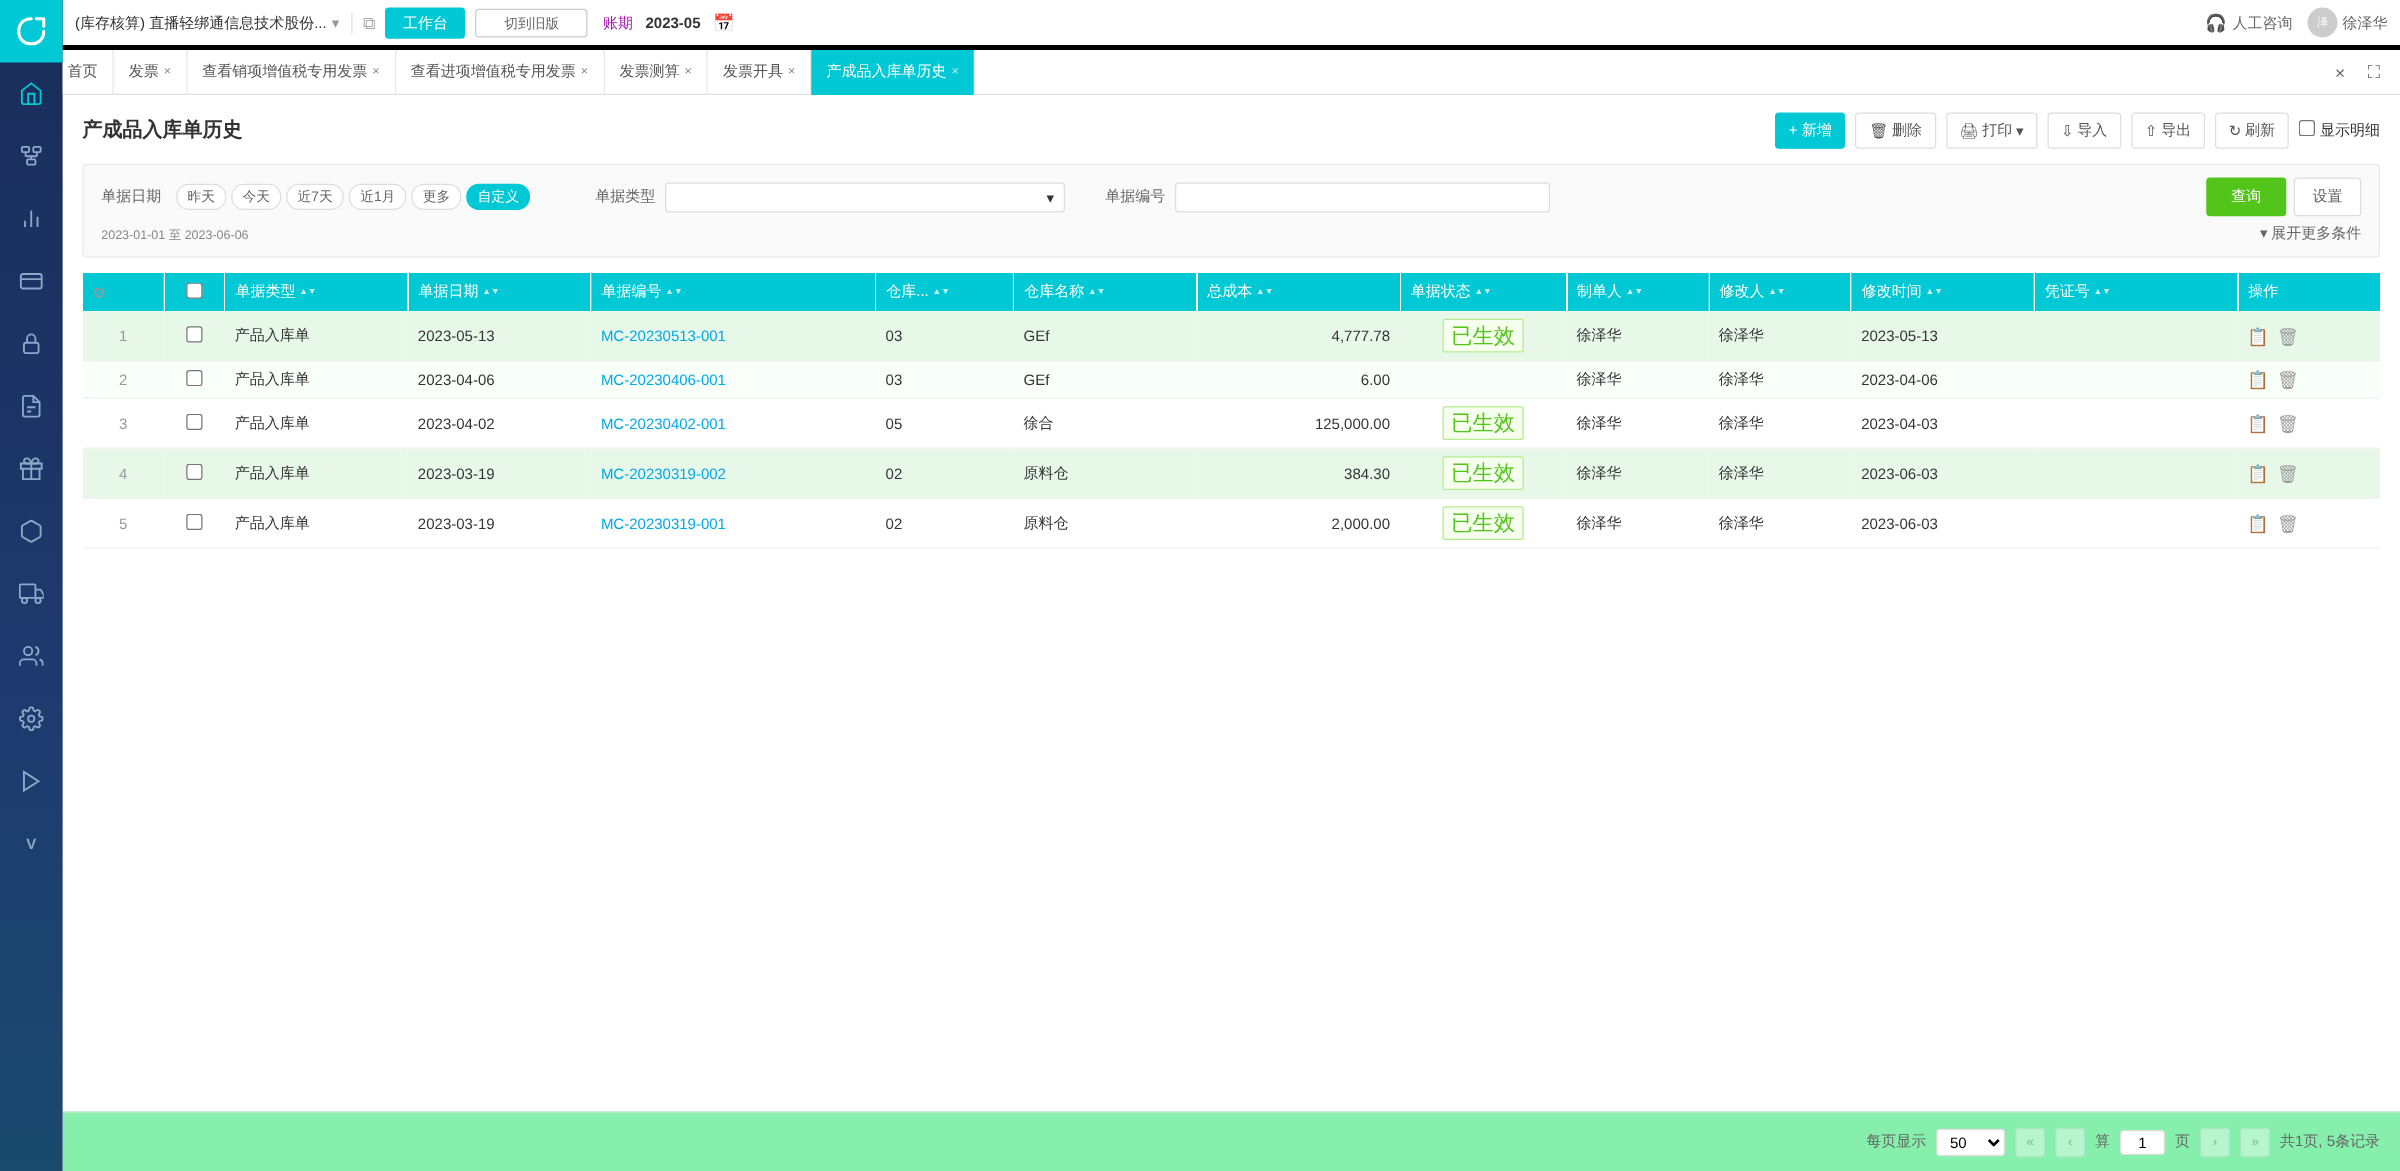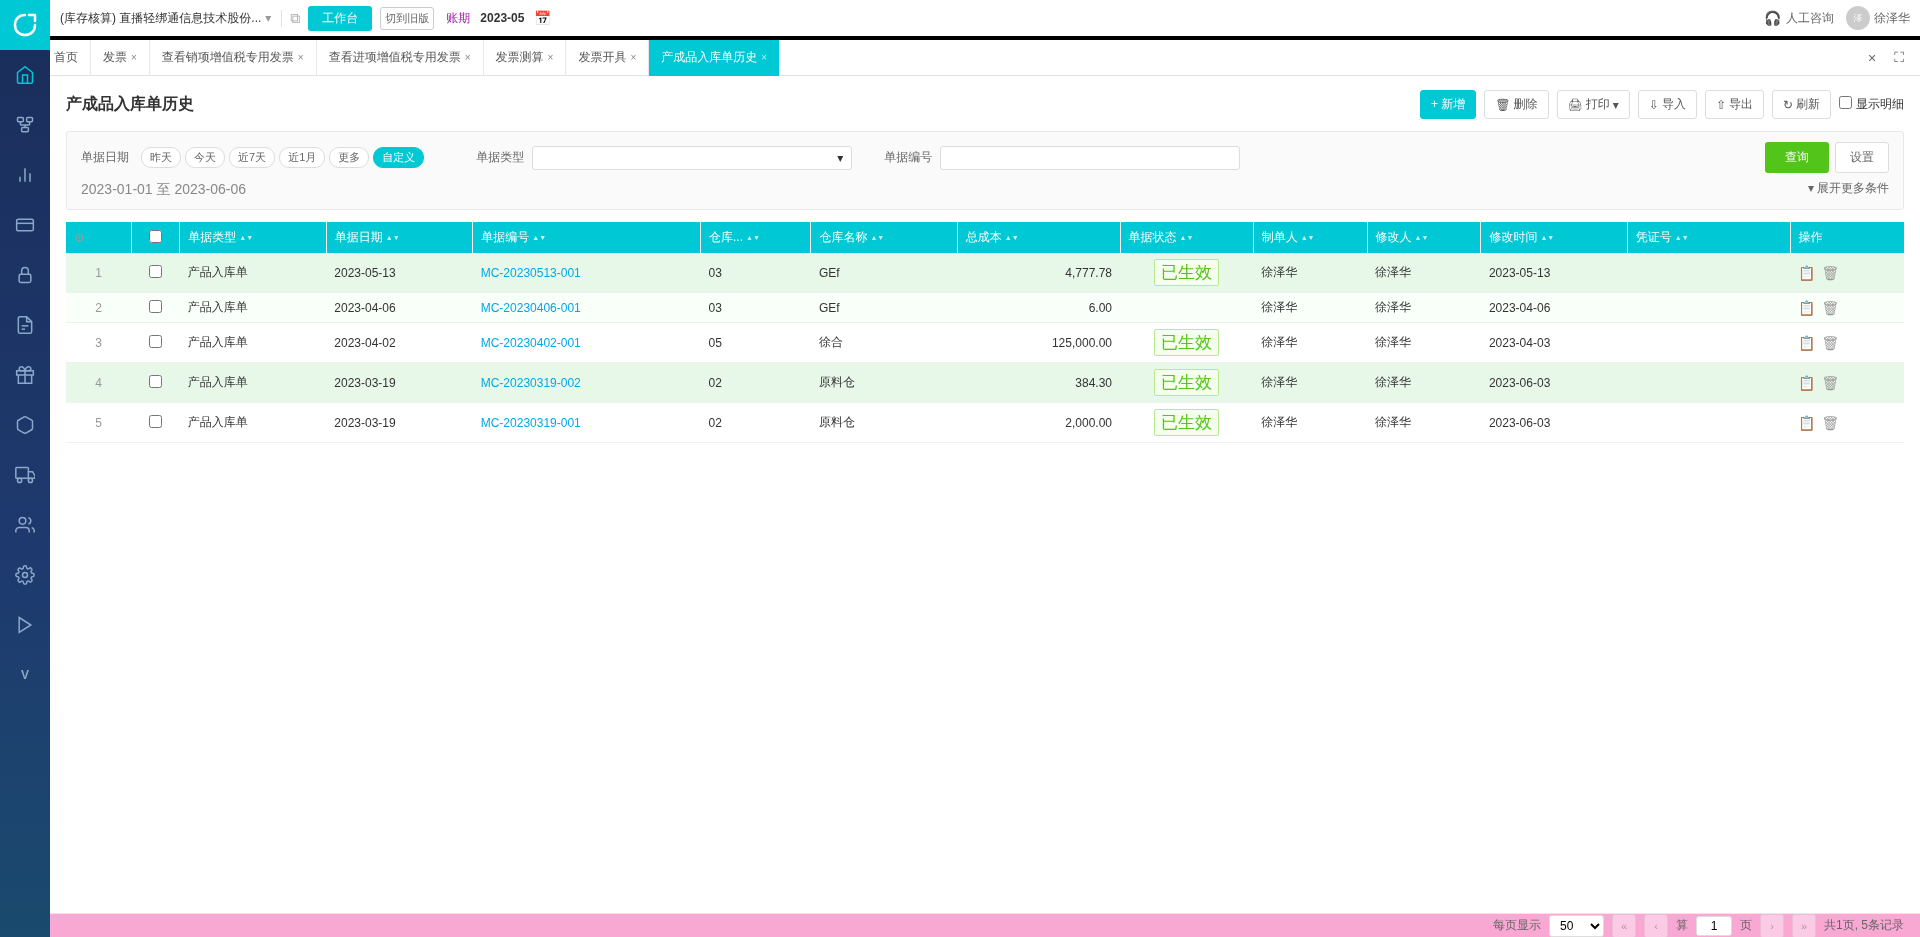--- a/index.html
+++ b/index.html
@@ -31,21 +31,21 @@
     }
     .topbar-company {
       display: flex; align-items: center; gap: 4px; font-size: 12px; color: #333;
       border-right: 1px solid #e0e0e0; padding-right: 10px;
     }
     .topbar-workbench {
       background: #00c8d4; color: white; padding: 4px 14px; border-radius: 3px;
       font-size: 12px; cursor: pointer; border: none;
     }
     .topbar-switchbtn {
-      border: 1px solid #ccc; background: white; padding: 3px 4px; border-radius: 3px;
+      border: 1px solid #ccc; background: white; padding: 3px 22px; border-radius: 3px;
       font-size: 11px; cursor: pointer; color: #666;
     }
     .topbar-right {
       margin-left: auto; display: flex; align-items: center; gap: 12px; font-size: 12px; color: #666;
     }
     .topbar-user { display: flex; align-items: center; gap: 4px; cursor: pointer; }
     .user-avatar { width: 24px; height: 24px; border-radius: 50%; background: #ccc; display: flex; align-items: center; justify-content: center; color: white; font-size: 10px; }
 
     
     .tabbar {
@@ -92,21 +92,21 @@
       padding: 10px 14px; margin-bottom: 12px;
     }
     .filter-row { display: flex; align-items: center; gap: 12px; flex-wrap: wrap; }
     .filter-label { font-size: 12px; color: #666; white-space: nowrap; }
     .filter-quick-btns { display: flex; gap: 4px; }
     .filter-quick-btn {
       padding: 2px 8px; border-radius: 10px; border: 1px solid #ddd;
       background: white; cursor: pointer; font-size: 11px; color: #666;
     }
     .filter-quick-btn.custom { background: #00c8d4; color: white; border-color: #00c8d4; }
-    .filter-date-range { font-size: 14px; color: #888; margin-top: 4px; }
+    .filter-date-range { font-size: 10px; color: #888; margin-top: 4px; }
     .filter-select {
       border: 1px solid #ddd; border-radius: 3px; padding: 4px 8px;
       font-size: 12px; background: white; min-width: 200px; display: flex;
       align-items: center; justify-content: space-between; cursor: pointer;
     }
     .filter-input {
       border: 1px solid #ddd; border-radius: 3px; padding: 4px 8px;
       font-size: 12px; background: white; min-width: 200px;
     }
     .expand-btn {
@@ -150,22 +150,22 @@
     
     .table-footer {
       display: flex; align-items: center; padding: 8px 0; border-top: 1px solid #e8e8e8; margin-top: 4px;
     }
     .footer-total { font-size: 12px; color: #666; display: flex; gap: 20px; }
     .footer-total-label { font-weight: bold; }
     .footer-total-value { color: #333; }
 
     
     .pagination {
-      position: fixed; bottom: 0; left: 50px; right: 0; height: 24px;
-      background: #f9a8d4; border-top: 1px solid #e8e8e8;
+      position: fixed; bottom: 0; left: 50px; right: 0; height: 48px;
+      background: #86efac; border-top: 1px solid #e8e8e8;
       display: flex; align-items: center; justify-content: flex-end;
       padding: 0 16px; gap: 8px; font-size: 12px; z-index: 97;
     }
     .pagination-label { color: #666; }
     .page-size-select {
       border: 1px solid #ddd; border-radius: 3px; padding: 2px 6px;
       font-size: 12px; background: white; cursor: pointer;
     }
     .page-nav-btn {
       width: 24px; height: 24px; border: 1px solid #ddd; background: white;

